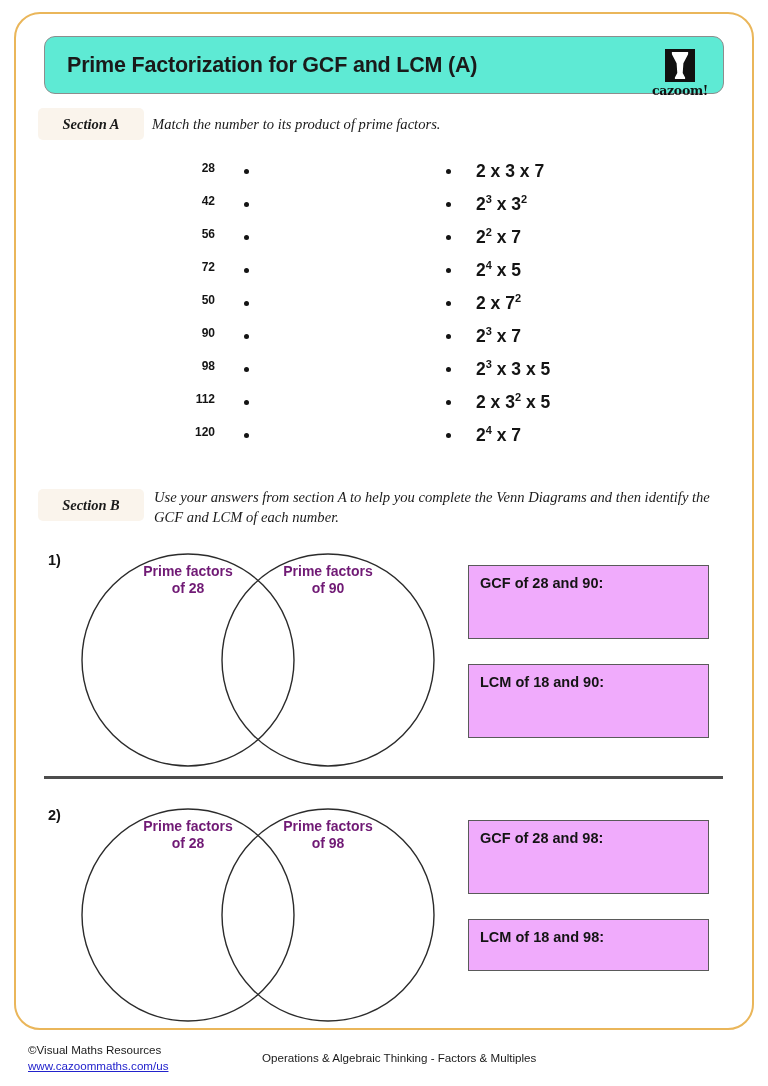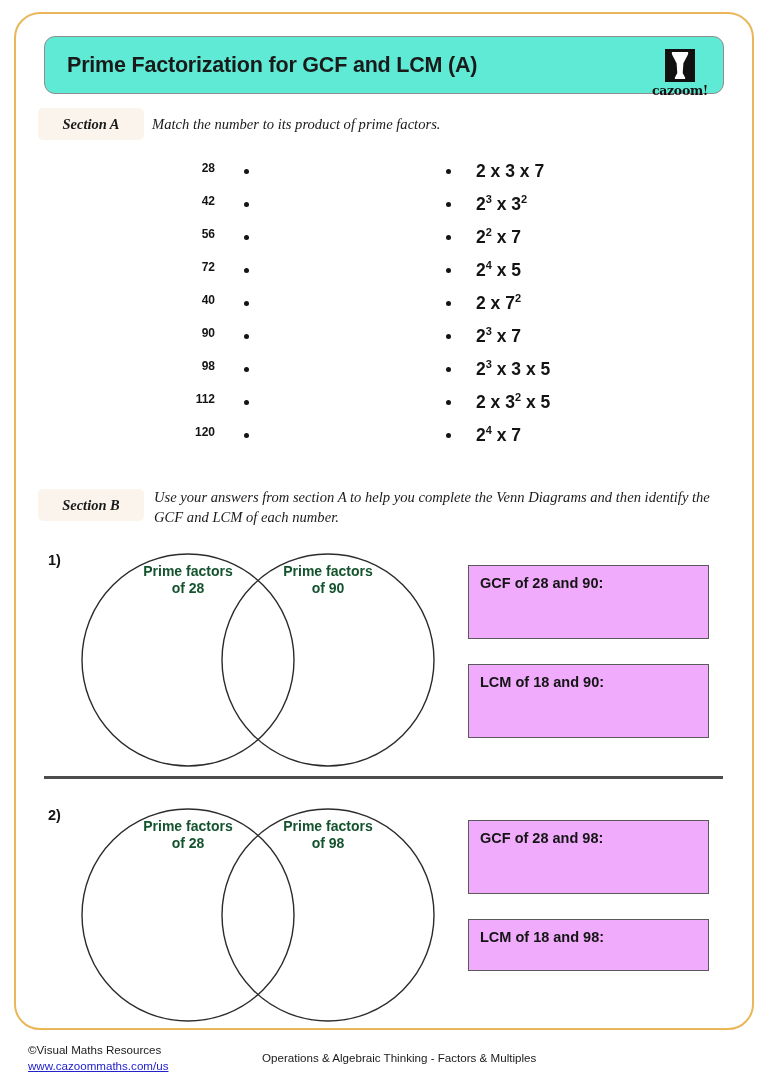--- a/index.html
+++ b/index.html
@@ -180,21 +180,21 @@
   .venn {
     position: absolute;
   }
   .venn svg { display: block; }
   .venn-label {
     position: absolute;
     width: 150px;
     text-align: center;
     font-size: 14px;
     font-weight: bold;
-    color: #14532d;
+    color: #701a75;
     line-height: 1.18;
   }
 
   .answer-box {
     position: absolute;
     box-sizing: border-box;
     border: 1.3px solid #5a5a5a;
     background: #f0abfc;
   }
   .answer-label {
@@ -291,21 +291,21 @@
       <div class="dot dot-right"></div>
       <div class="fact-label">2<sup>2</sup> x 7</div>
     </div>
     <div class="match-row">
       <div class="num-label">72</div>
       <div class="dot dot-left"></div>
       <div class="dot dot-right"></div>
       <div class="fact-label">2<sup>4</sup> x 5</div>
     </div>
     <div class="match-row">
-      <div class="num-label">40</div>
+      <div class="num-label">50</div>
       <div class="dot dot-left"></div>
       <div class="dot dot-right"></div>
       <div class="fact-label">2 x 7<sup>2</sup></div>
     </div>
     <div class="match-row">
       <div class="num-label">90</div>
       <div class="dot dot-left"></div>
       <div class="dot dot-right"></div>
       <div class="fact-label">2<sup>3</sup> x 7</div>
     </div>

